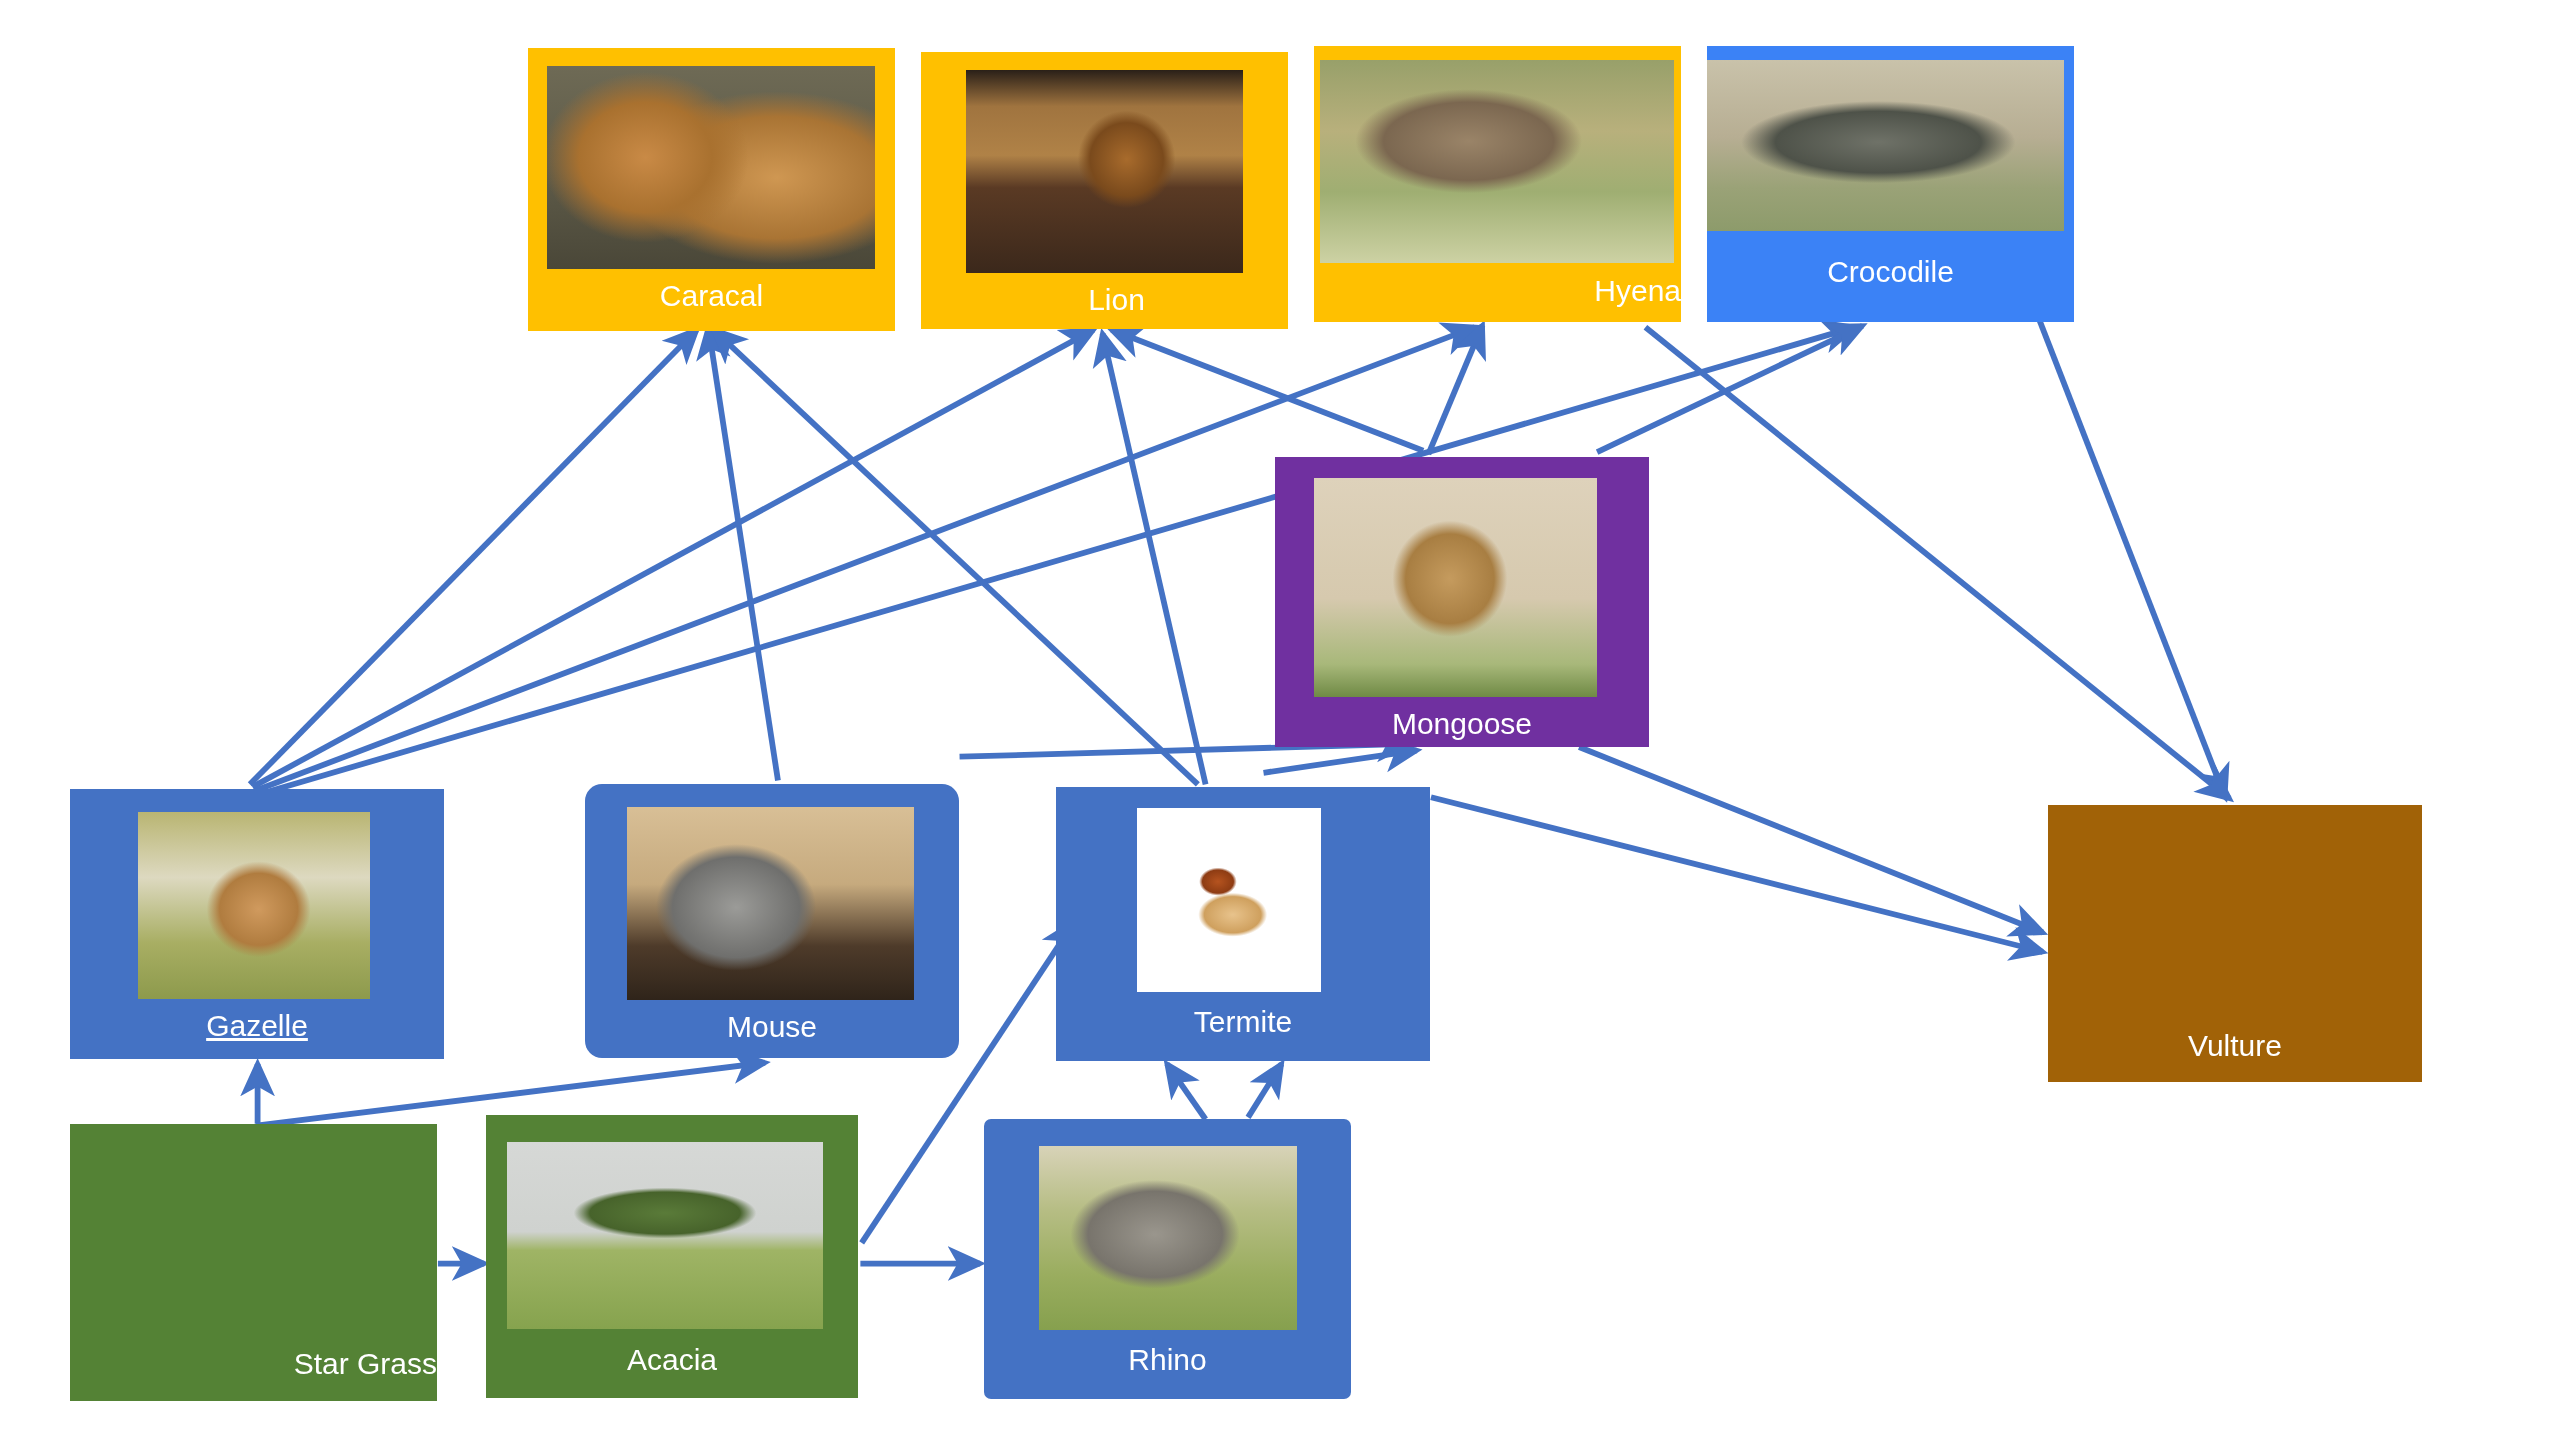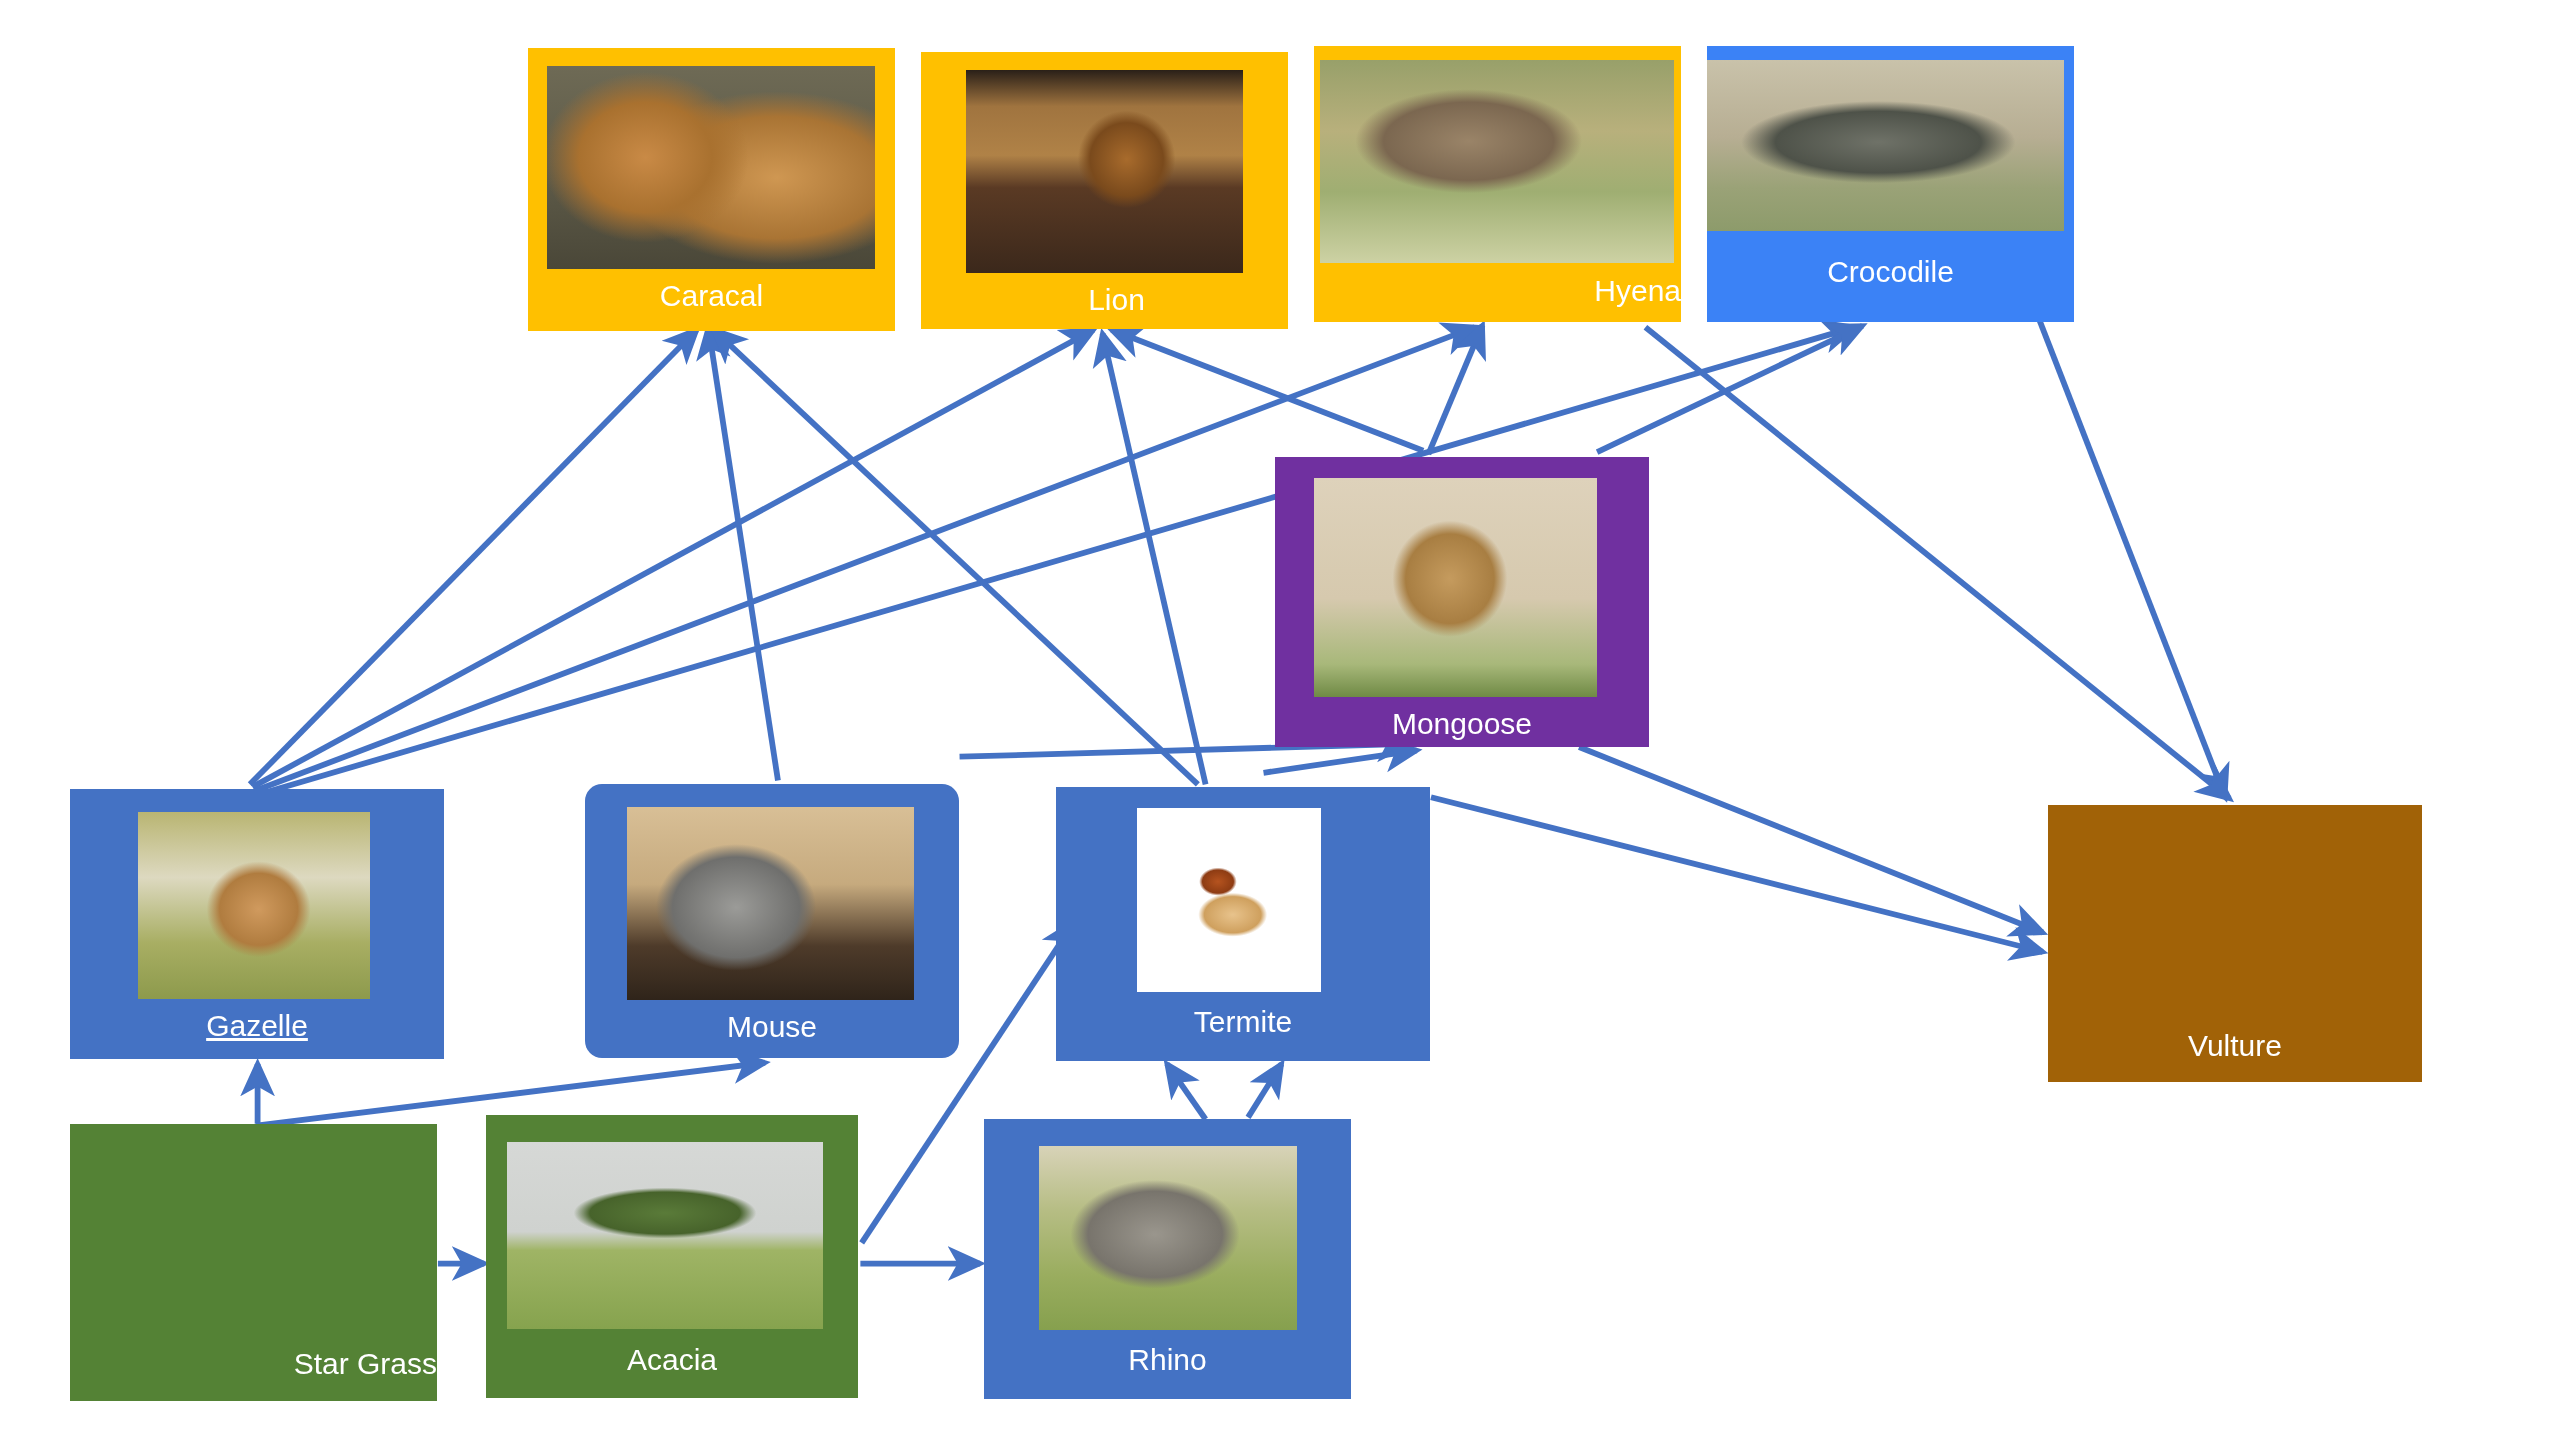--- a/index.html
+++ b/index.html
@@ -98,21 +98,21 @@
         <div class="caption" style="position: absolute; left: 0px; top: 221px; text-decoration: underline;">Gazelle</div>
       </div>
       <div class="node" style="left: 585px; top: 784px; width: 374px; height: 274px; background: rgb(68, 114, 196); border-radius: 17px;">
         <div class="thumb" style="position: absolute; left: 42px; top: 22.5px; width: 287px; height: 193px; background-image: radial-gradient(34% 40% at 38% 52%, rgb(155, 155, 152) 0%, rgb(111, 111, 109) 65%, rgba(0, 0, 0, 0) 82%), linear-gradient(rgb(216, 191, 150) 0%, rgb(198, 170, 126) 40%, rgb(78, 59, 42) 72%, rgb(47, 36, 26) 100%);"></div>
         <div class="caption" style="position: absolute; left: 0px; top: 227px;">Mouse</div>
       </div>
       <div class="node" style="left: 1056px; top: 787px; width: 374px; height: 274px; background: rgb(68, 114, 196);">
         <div class="thumb" style="position: absolute; left: 81px; top: 20.6px; width: 184px; height: 184px; background-image: radial-gradient(22% 14% at 52% 58%, rgb(232, 195, 140) 0%, rgb(207, 160, 94) 70%, rgba(0, 0, 0, 0) 85%), radial-gradient(12% 9% at 44% 40%, rgb(181, 83, 31) 0%, rgb(142, 60, 19) 70%, rgba(0, 0, 0, 0) 85%), linear-gradient(rgb(255, 255, 255) 0%, rgb(255, 255, 255) 100%);"></div>
         <div class="caption" style="position: absolute; left: 0px; top: 219px;">Termite</div>
       </div>
-      <div class="node" style="left: 984px; top: 1119px; width: 367px; height: 280px; background: rgb(68, 114, 196);">
+      <div class="node" style="left: 984px; top: 1119px; width: 367px; height: 280px; background: rgb(68, 114, 196); border-radius: 7px;">
         <div class="thumb" style="position: absolute; left: 55px; top: 27px; width: 258px; height: 184px; background-image: radial-gradient(40% 36% at 45% 48%, rgb(154, 150, 141) 0%, rgb(120, 116, 108) 65%, rgba(0, 0, 0, 0) 82%), linear-gradient(rgb(216, 211, 184) 0%, rgb(182, 189, 132) 35%, rgb(154, 173, 95) 70%, rgb(134, 160, 78) 100%);"></div>
         <div class="caption" style="position: absolute; left: 0px; top: 225px;">Rhino</div>
       </div>
       <div class="node" style="left: 70px; top: 1124px; width: 367px; height: 277px; background: rgb(84, 130, 53);">
         <div class="thumb" style="position: absolute; left: 26px; top: 24.5px; width: 316px; height: 187px;"></div>
         <div class="caption" style="position: absolute; left: 0px; top: 224px; text-align: right;">Star Grass</div>
       </div>
       <div class="node" style="left: 486px; top: 1115px; width: 372px; height: 283px; background: rgb(84, 130, 53);">
         <div class="thumb" style="position: absolute; left: 20.6px; top: 27px; width: 316px; height: 187px; background-image: radial-gradient(34% 16% at 50% 38%, rgb(90, 123, 57) 0%, rgb(71, 99, 43) 70%, rgba(0, 0, 0, 0) 85%), linear-gradient(rgb(214, 216, 214) 0%, rgb(207, 210, 207) 48%, rgb(159, 180, 101) 58%, rgb(134, 163, 78) 100%);"></div>
         <div class="caption" style="position: absolute; left: 0px; top: 229px;">Acacia</div>

